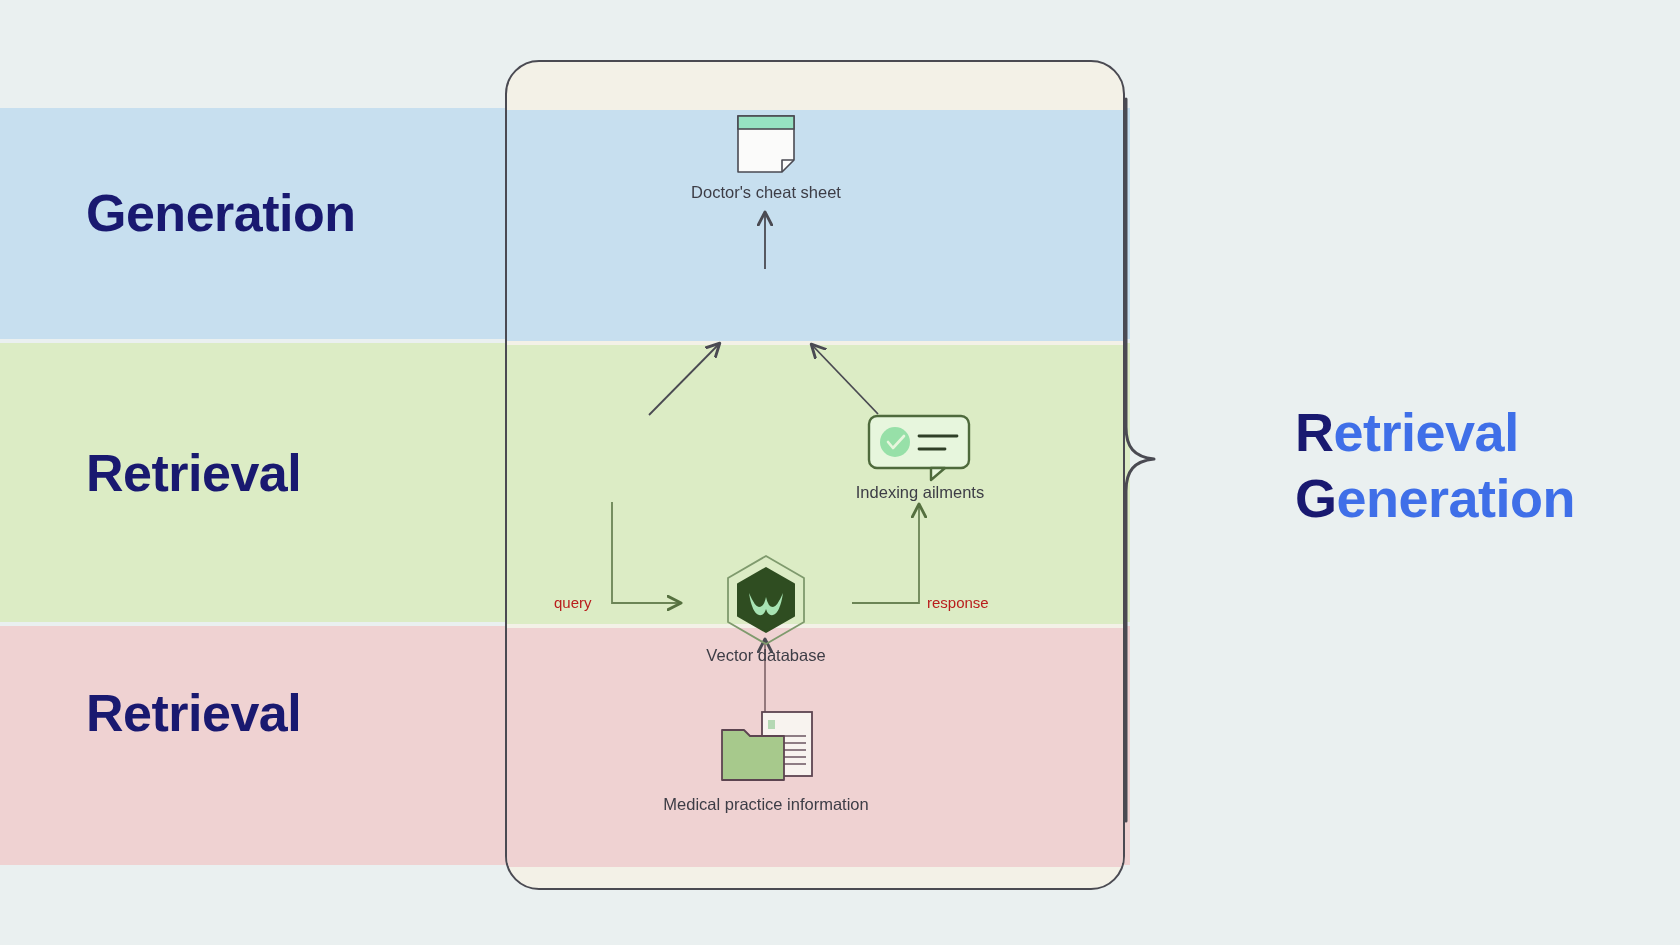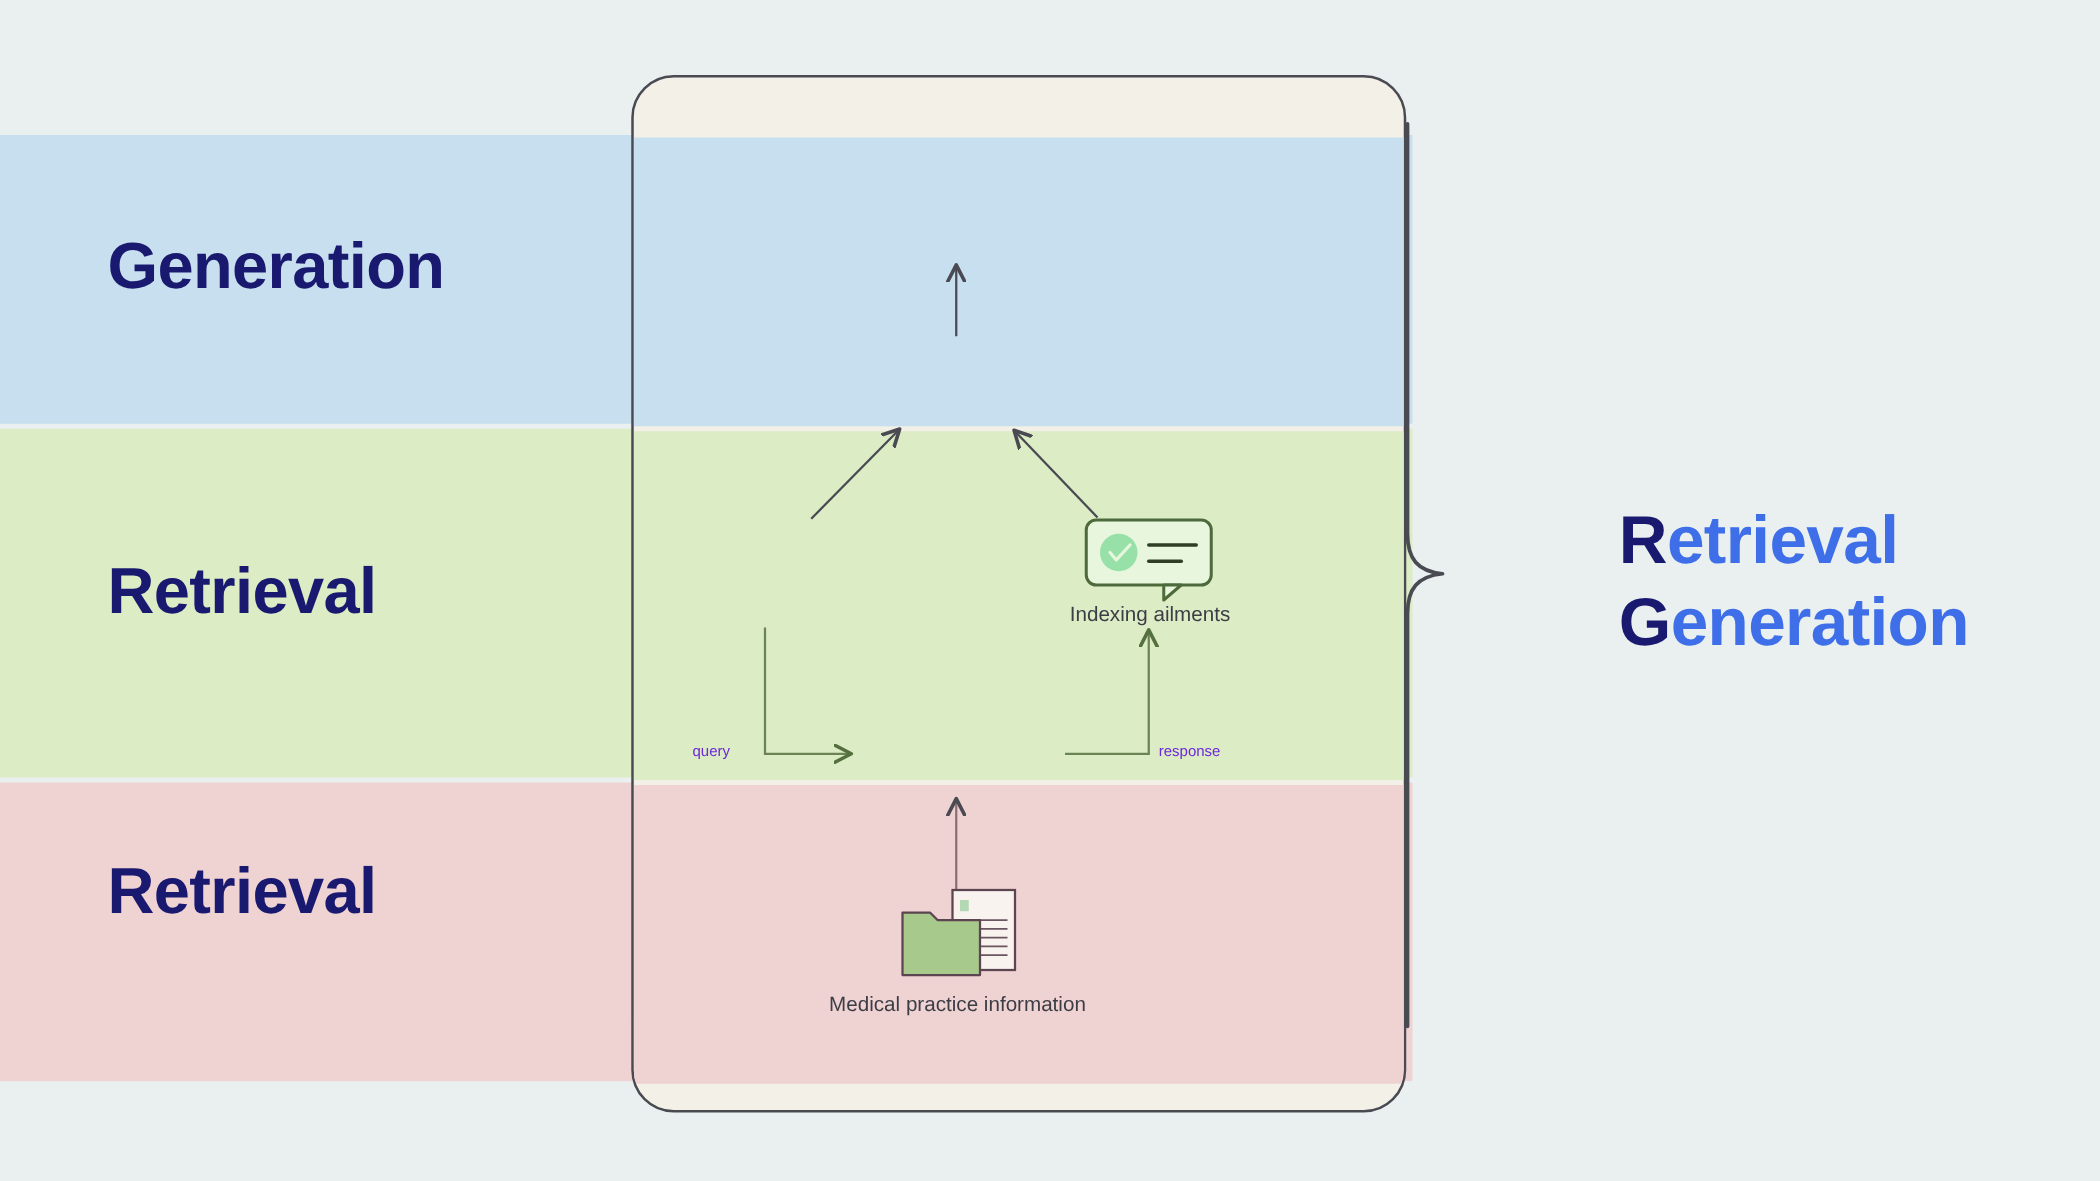--- a/index.html
+++ b/index.html
@@ -51,22 +51,22 @@
     font-size: 16.5px;
     color: #3d3d46;
     white-space: nowrap;
     font-family: "Liberation Sans", sans-serif;
   }
   .cap-dark { color: #2f3f27; }
   .cap-plum { color: #4b3440; }
 
   .edge-label {
     position: absolute;
-    font-size: 12px;
-    color: #6d28d9;
+    font-size: 15px;
+    color: #b91c1c;
     white-space: nowrap;
   }
 
   
   #rag {
     position: absolute;
     left: 1295px; top: 400px;
     line-height: 1.22;
     font-weight: bold;
     font-size: 54px;
@@ -113,37 +113,55 @@
 
       <line x1="371" y1="352" x2="305" y2="283" stroke="#4a4a52" stroke-width="1.8" marker-end="url(#ah)"></line>
 
       <path d="M105,440 L105,541 L173,541" fill="none" stroke="#6b8455" stroke-width="1.8" marker-end="url(#ahg)"></path>
 
       <path d="M345,541 L412,541 L412,443" fill="none" stroke="#6b8455" stroke-width="1.8" marker-end="url(#ahg)"></path>
 
       <line x1="258" y1="660" x2="258" y2="578" stroke="#8a6f73" stroke-width="1.8" marker-end="url(#ah)"></line>
     </svg>
 
+    <div class="node" style="left:176px; top:52px; width:166px;">
+      <svg width="166" height="62" viewBox="0 0 166 62">
+        <g transform="translate(55,2)">
+          <path d="M0,0 H56 V44 L44,56 H0 Z" fill="#fbfbfa" stroke="#4a4a52" stroke-width="1.6" stroke-linejoin="round"></path>
+          <rect x="0" y="0" width="56" height="13" fill="#96e2c2" stroke="#4a4a52" stroke-width="1.6"></rect>
+          <path d="M44,56 L44,44 L56,44" fill="none" stroke="#4a4a52" stroke-width="1.6" stroke-linejoin="round"></path>
+        </g>
+      </svg>
+      <div class="cap">Doctor's cheat sheet</div>
+    </div>
 
 
 
     <div class="node" style="left:330px; top:352px; width:166px;">
       <svg width="166" height="62" viewBox="0 0 166 62">
         <g transform="translate(32,2)">
           <rect x="0" y="0" width="100" height="52" rx="8" fill="#e7f6dd" stroke="#4e6a3c" stroke-width="2.4"></rect>
           <path d="M62,52 L62,64 L76,52 Z" fill="#e7f6dd" stroke="#4e6a3c" stroke-width="2.4" stroke-linejoin="round"></path>
           <circle cx="26" cy="26" r="15" fill="#97e0a8"></circle>
           <path d="M19,26 l5,6 l11,-12" fill="none" stroke="#e7f6dd" stroke-width="2.6" stroke-linecap="round" stroke-linejoin="round"></path>
           <line x1="50" y1="20" x2="88" y2="20" stroke="#2f3f27" stroke-width="2.8" stroke-linecap="round"></line>
           <line x1="50" y1="33" x2="76" y2="33" stroke="#2f3f27" stroke-width="2.8" stroke-linecap="round"></line>
         </g>
       </svg>
       <div class="cap cap-dark">Indexing ailments</div>
     </div>
 
+    <div class="node" style="left:173px; top:490px; width:172px;">
+      <svg width="172" height="96" viewBox="0 0 172 96">
+        <polygon points="86,4 124,26 124,70 86,92 48,70 48,26" fill="none" stroke="#7f9a6d" stroke-width="1.8" stroke-linejoin="round"></polygon>
+        <polygon points="86,16 114,32 114,64 86,80 58,64 58,32" fill="#2f4d21" stroke="#2f4d21" stroke-width="2" stroke-linejoin="round"></polygon>
+        <path d="M69,41 q6,14 10,14 q5,0 7,-10 q2,10 7,10 q4,0 10,-14 q-3,20 -10,22 q-5,1 -7,-6 q-2,7 -7,6 q-7,-2 -10,-22 Z" fill="#a7e3b3"></path>
+      </svg>
+      <div class="cap cap-dark" style="margin-top:-2px;">Vector database</div>
+    </div>
 
     <div class="node" style="left:153px; top:648px; width:212px;">
       <svg width="212" height="78" viewBox="0 0 212 78">
         <g transform="translate(62,2)">
           <rect x="40" y="0" width="50" height="64" fill="#f8f3ef" stroke="#5c4450" stroke-width="1.8"></rect>
           <rect x="46" y="8" width="7" height="9" fill="#9fcfa0" opacity="0.75"></rect>
           <line x1="46" y1="24" x2="84" y2="24" stroke="#6b5560" stroke-width="1.4"></line>
           <line x1="46" y1="31" x2="84" y2="31" stroke="#6b5560" stroke-width="1.4"></line>
           <line x1="46" y1="38" x2="84" y2="38" stroke="#6b5560" stroke-width="1.4"></line>
           <line x1="46" y1="45" x2="84" y2="45" stroke="#6b5560" stroke-width="1.4"></line>

